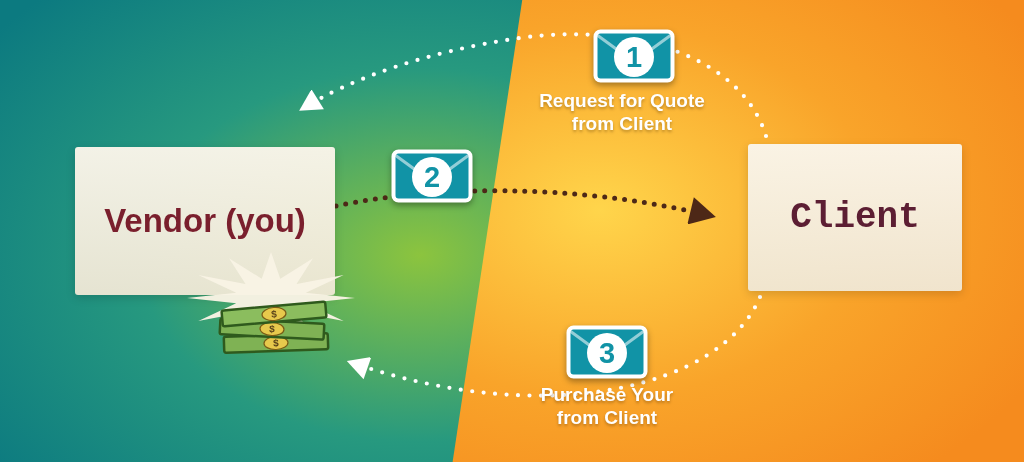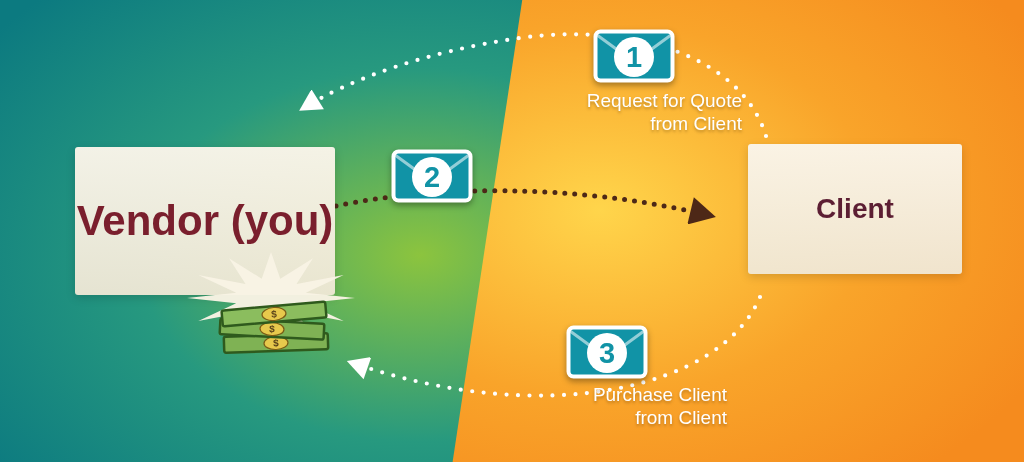--- a/index.html
+++ b/index.html
@@ -34,35 +34,35 @@
   .dotted.dark  { stroke:var(--arc-dark,#4d2817);  stroke-width:5;   stroke-dasharray:0 10; }
 
   .party-box {
     position:absolute; display:flex; align-items:center; justify-content:center;
     background: linear-gradient(180deg, rgba(250,245,234,0.97), rgba(240,232,214,0.95));
     border-radius:3px;
     box-shadow: 0 3px 10px rgba(0,0,0,0.15);
     font-weight:700;
   }
   .vendor-box { left:75px; top:147px; width:260px; height:148px;
-    font-size:42px; color:var(--vendor-text,#7a1f2d); }
-  .client-box { left:748px; top:144px; width:214px; height:130px;
-    font-size:28px; color:var(--client-text,#5c1e33); }
+    font-size:33px; color:var(--vendor-text,#7a1f2d); }
+  .client-box { left:748px; top:144px; width:214px; height:147px;
+    font-size:36px; color:var(--client-text,#5c1e33);font-family:Liberation Mono, monospace; }
 
   .envelope { position:absolute; width:82px; height:54px; }
   .envelope svg { filter: drop-shadow(0 3px 3px rgba(0,0,0,0.35)); }
   .env-num {
     font-family:"Liberation Sans", sans-serif;
     font-weight:700; font-size:29px;
     fill:var(--envelope-teal,#1193a6);
   }
 
   .step-label {
-    position:absolute; width:240px; text-align:right;
-    color:#ffffff; font-weight:400; font-size:19px; line-height:23px;
+    position:absolute; width:240px; text-align:center;
+    color:#ffffff; font-weight:700; font-size:19px; line-height:23px;
     text-shadow: 0 2px 3px rgba(70,40,0,0.35);
   }
   .label-1 { left:502px; top:89px; }
   .label-2 { left:312px; top:204px; }
   .label-3 { left:487px; top:383px; }
 
   .money { position:absolute; left:186px; top:250px; width:170px; height:110px; }
   .money-dollar {
     font-family:"Liberation Sans", sans-serif;
     font-weight:700; font-size:10px; fill:#5a431a;
@@ -145,17 +145,17 @@
 
   <div class="envelope" style="left:566px; top:325px;">
     <svg width="82" height="54" viewBox="0 0 82 54">
       <rect x="2.5" y="2.5" width="77" height="49" rx="5" fill="var(--envelope-teal,#1193a6)" stroke="#ffffff" stroke-width="4"></rect>
       <path d="M4 6 L41 33 L78 6" fill="none" stroke="rgba(255,255,255,0.55)" stroke-width="3" stroke-linejoin="round"></path>
       <circle cx="41" cy="28" r="20" fill="#ffffff"></circle>
       <text class="env-num" x="41" y="38" text-anchor="middle">3</text>
     </svg>
   </div>
   <div class="step-label label-3">
-    <div>Purchase Client</div>
+    <div>Purchase Your</div>
     <div>from Client</div>
   </div>
 
 </div>
 
 </body></html>

